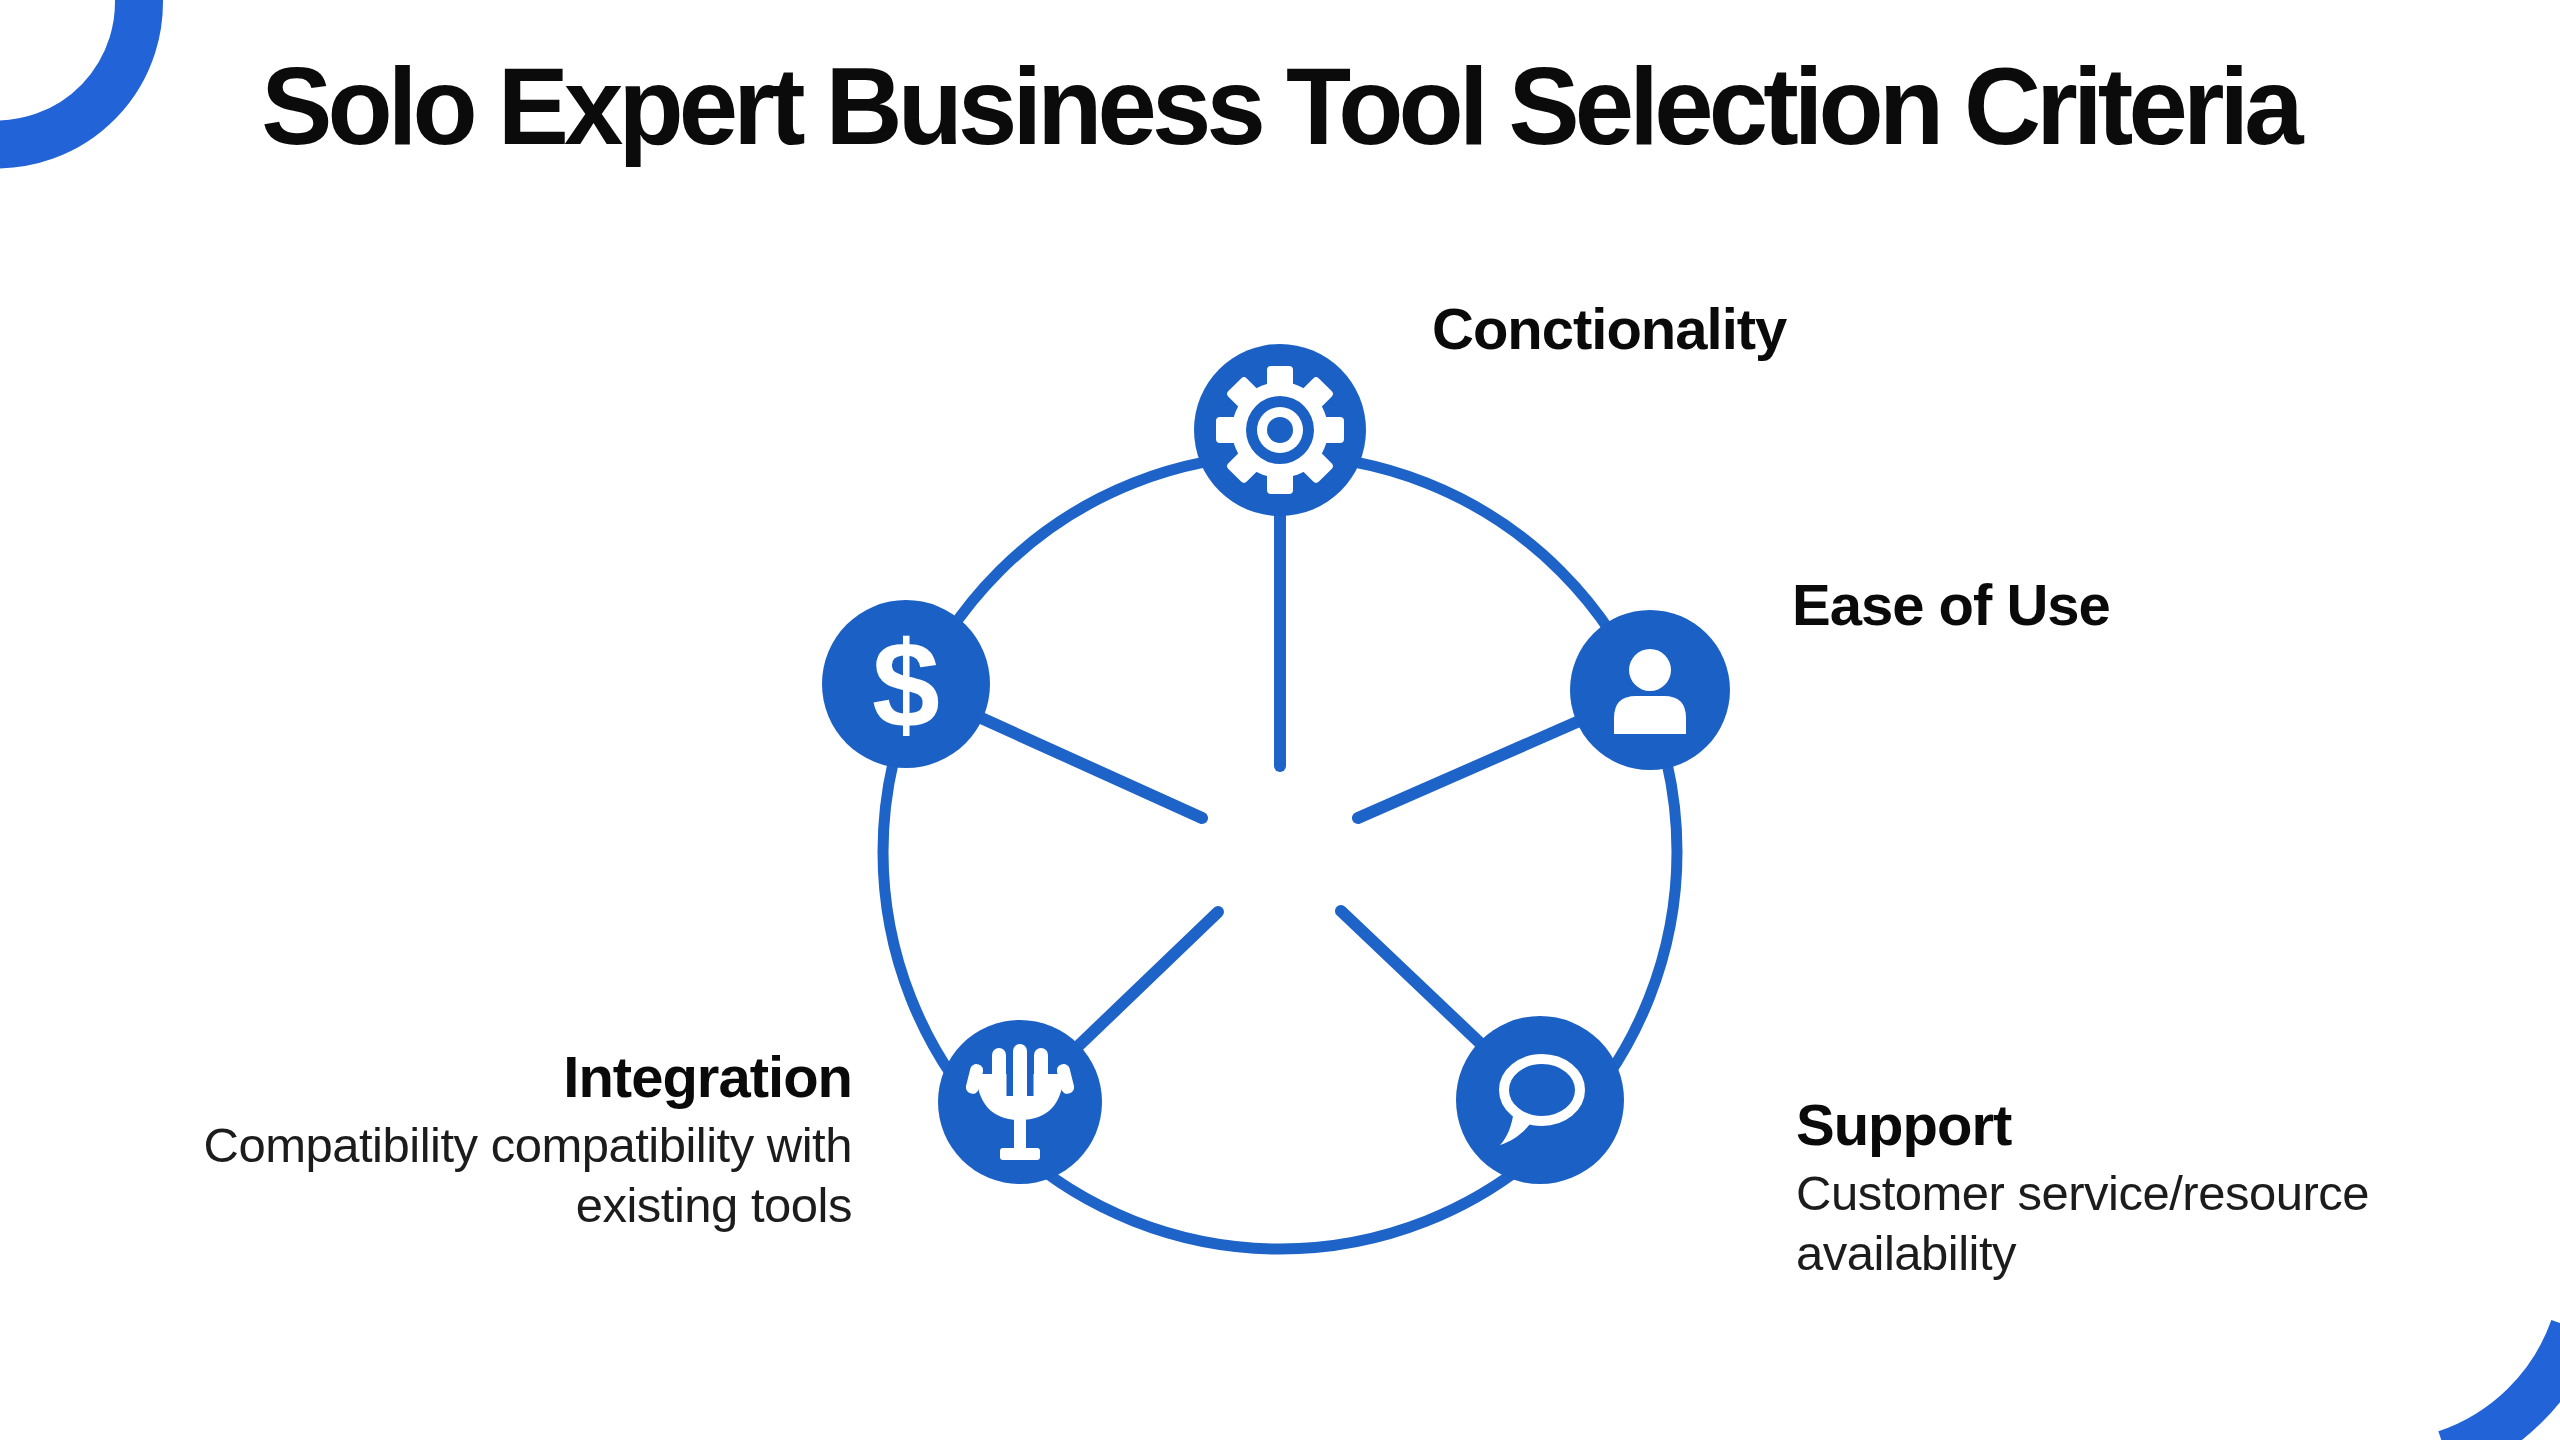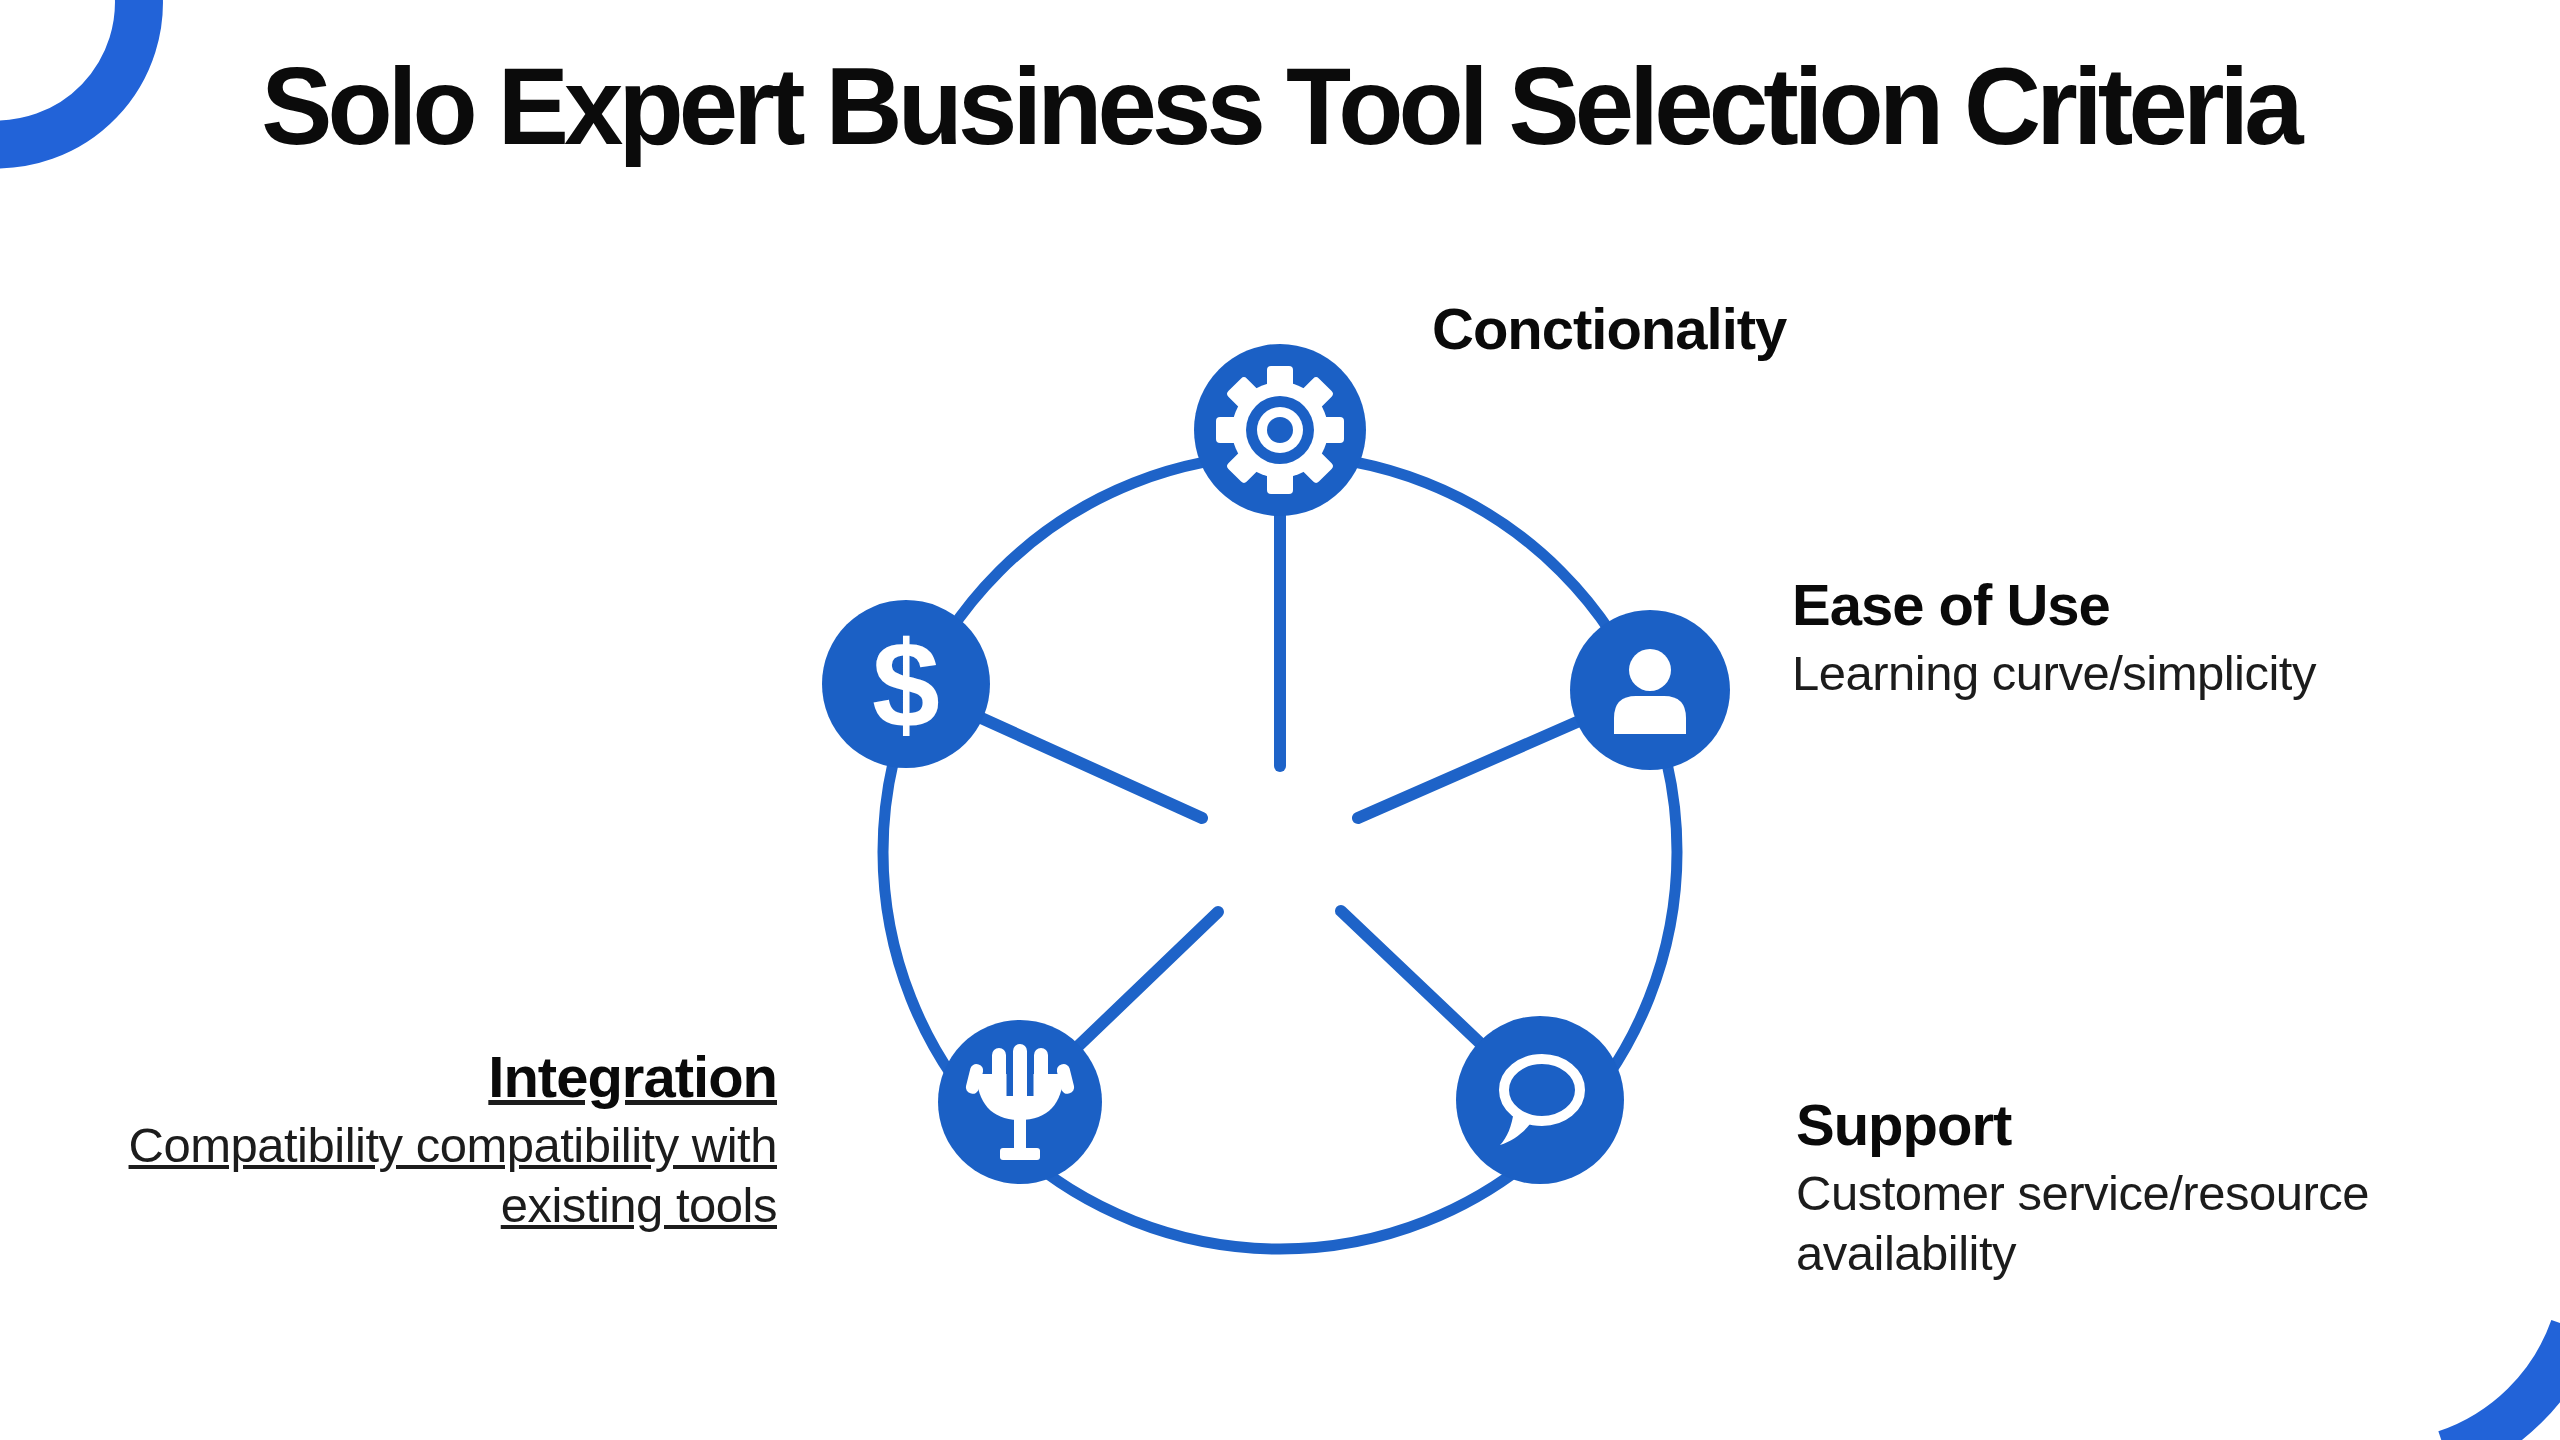--- a/index.html
+++ b/index.html
@@ -48,21 +48,21 @@
   .label-line{
     font-size:49px;
     line-height:60px;
     letter-spacing:-0.5px;
     white-space:nowrap;
   }
 
   .pos-conctionality{left:1420px;top:296px;margin-left:12px;}
   .pos-ease{left:1792px;top:572px;}
   .pos-functionality{right:1804px;top:604px;}
-  .pos-integration{right:1783px;top:1044px;text-decoration:underline;}
+  .pos-integration{right:1708px;top:1044px;}
   .pos-support{left:1796px;top:1044px;margin-top:48px;}
 
   
   .ring-stroke{stroke:var(--line-blue);stroke-width:11;fill:none;}
   .spoke{stroke:var(--line-blue);stroke-width:12;stroke-linecap:round;}
   .node-fill{fill:var(--node-blue);}
   .icon-white{fill:var(--icon-white);}
   .icon-blue{fill:var(--node-blue);}
   .bubble-stroke{stroke:var(--icon-white);stroke-width:10;fill:none;}
   .corner-arc{stroke:var(--corner-blue);stroke-width:48;fill:none;}
@@ -152,21 +152,20 @@
   </svg>
 
   <h1 class="page-title">Solo Expert Business Tool Selection Criteria</h1>
 
   <div class="label-block pos-conctionality">
     <div class="label-title">Conctionality</div>
   </div>
 
   <div class="label-block pos-ease">
     <div class="label-title">Ease of Use</div>
-    <div class="label-line">Learning curve/simplicity</div>
   </div>
 
 
   <div class="label-block align-right pos-integration">
     <div class="label-title">Integration</div>
     <div class="label-line">Compatibility compatibility with</div>
     <div class="label-line">existing tools</div>
   </div>
 
   <div class="label-block pos-support">

